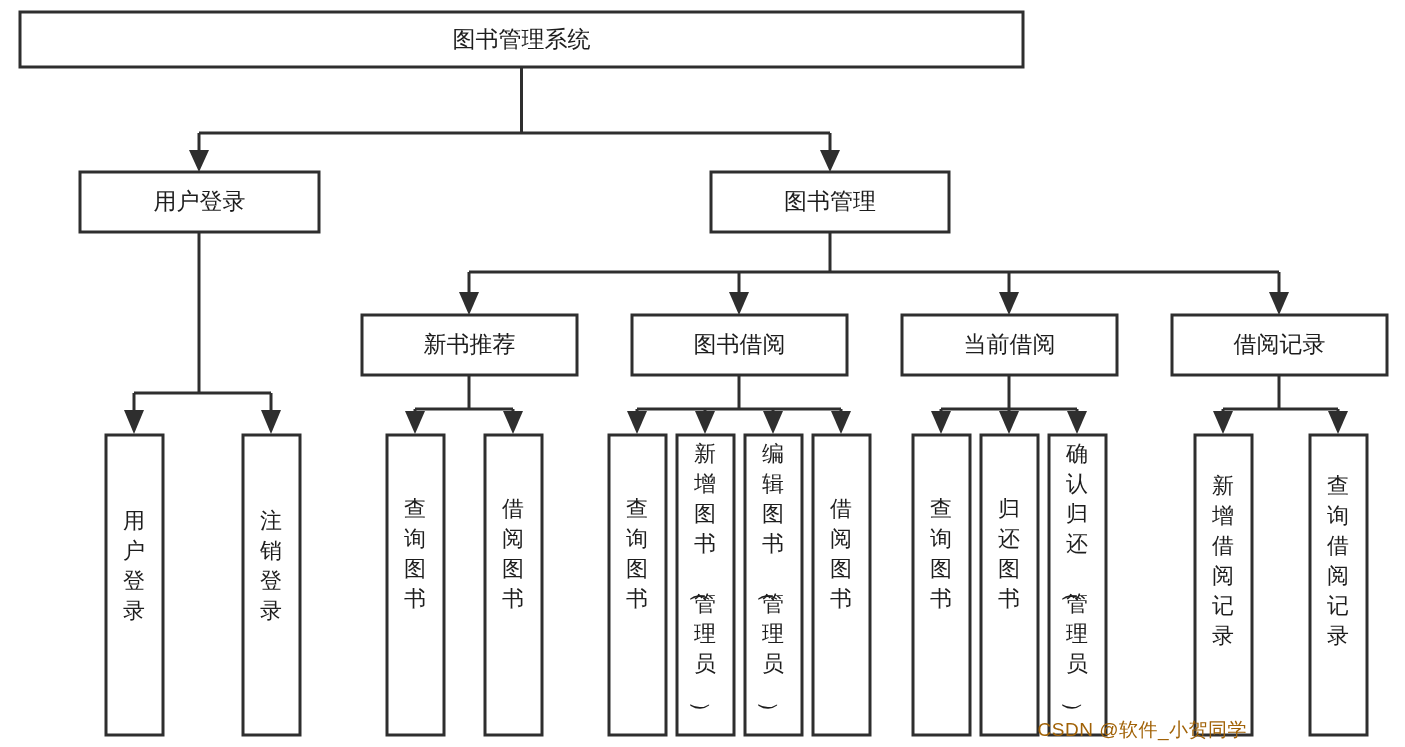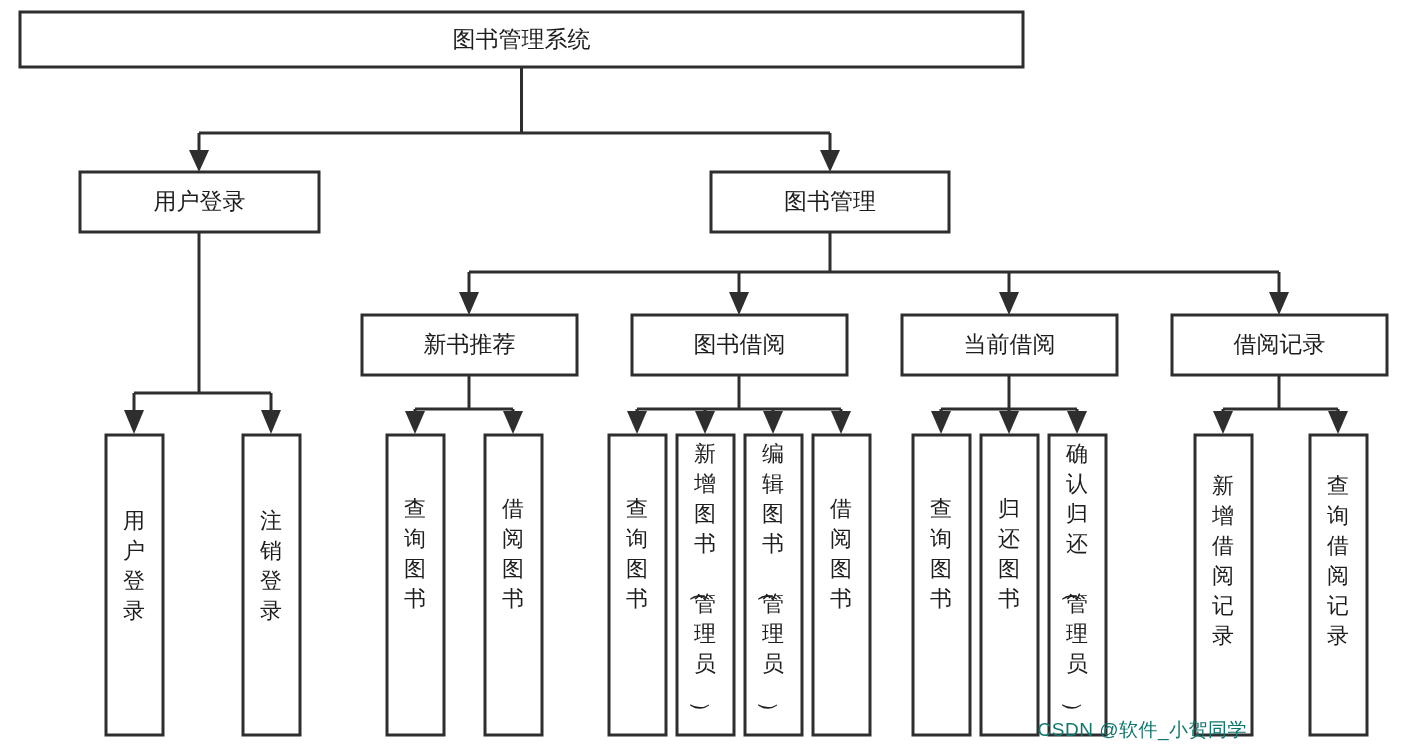--- a/index.html
+++ b/index.html
@@ -56,21 +56,21 @@
     font-size: 22px;
     fill: #1d1d1d;
     text-anchor: middle;
   }
   .watermark {
     position: absolute;
     right: 10px;
     bottom: 4px;
     font-family: "Liberation Sans", "DejaVu Sans", sans-serif;
     font-size: 19px;
-    color: #0f766e;
+    color: #a16207;
     letter-spacing: 0.5px;
     white-space: nowrap;
     pointer-events: none;
   }
 </style>
 </head>
 <body>
 
 <div id="diagram-root">
 

